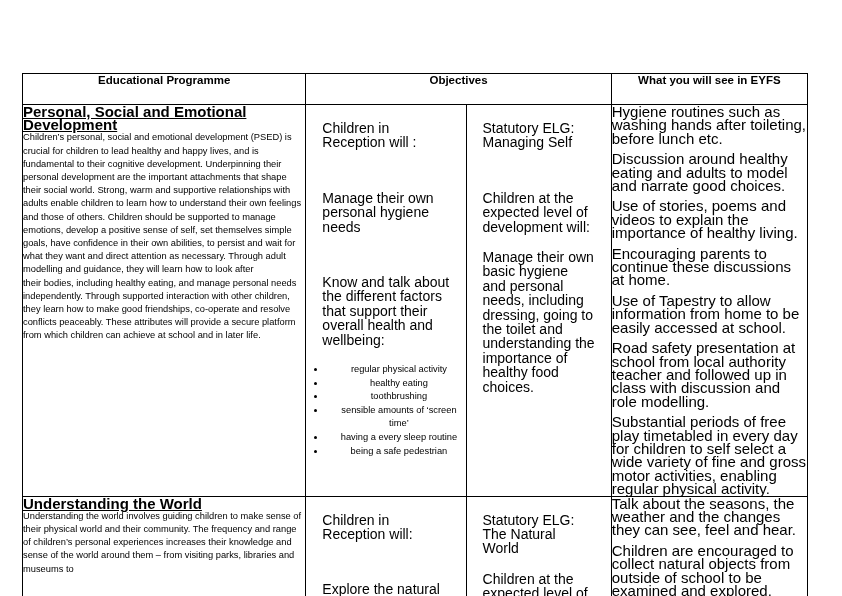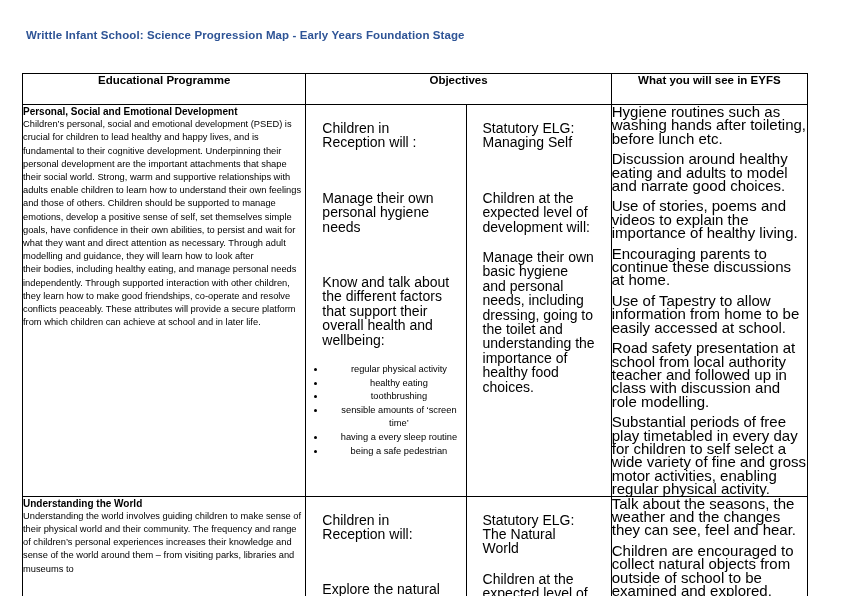--- a/index.html
+++ b/index.html
@@ -56,24 +56,25 @@
   }
   .cell-a { width: 283px; }
   .cell-b { width: 160px; }
   .cell-c { width: 145px; }
   .cell-d { width: 196px; }
 
   .row1 td { height: 316px; }
   .row2 td { height: 101px; }
 
   .t-strong {
-    font-size: 10px;
+    font-size: 15px;
     font-weight: bold;
     line-height: 13.2px;
     margin: 0;
+    text-decoration: underline;
   }
   .t-body {
     font-size: 9.3px;
     line-height: 13.2px;
     margin: 0;
   }
   .t-col {
     font-size: 14px;
     line-height: 14.4px;
     margin: 16px;
@@ -96,21 +97,20 @@
     font-size: 9.3px;
     line-height: 13.6px;
     padding-left: 6px;
   }
 </style>
 </head>
 <body>
 
 <div class="page">
 
-  <div class="doc-title">Writtle Infant School: Science Progression Map - Early Years Foundation Stage</div>
 
   <table class="prog-table">
     <colgroup>
       <col style="width:283px">
         <col style="width:160px">
         <col style="width:145px">
         <col style="width:196px">
     </colgroup>
     <thead>
       <tr>

